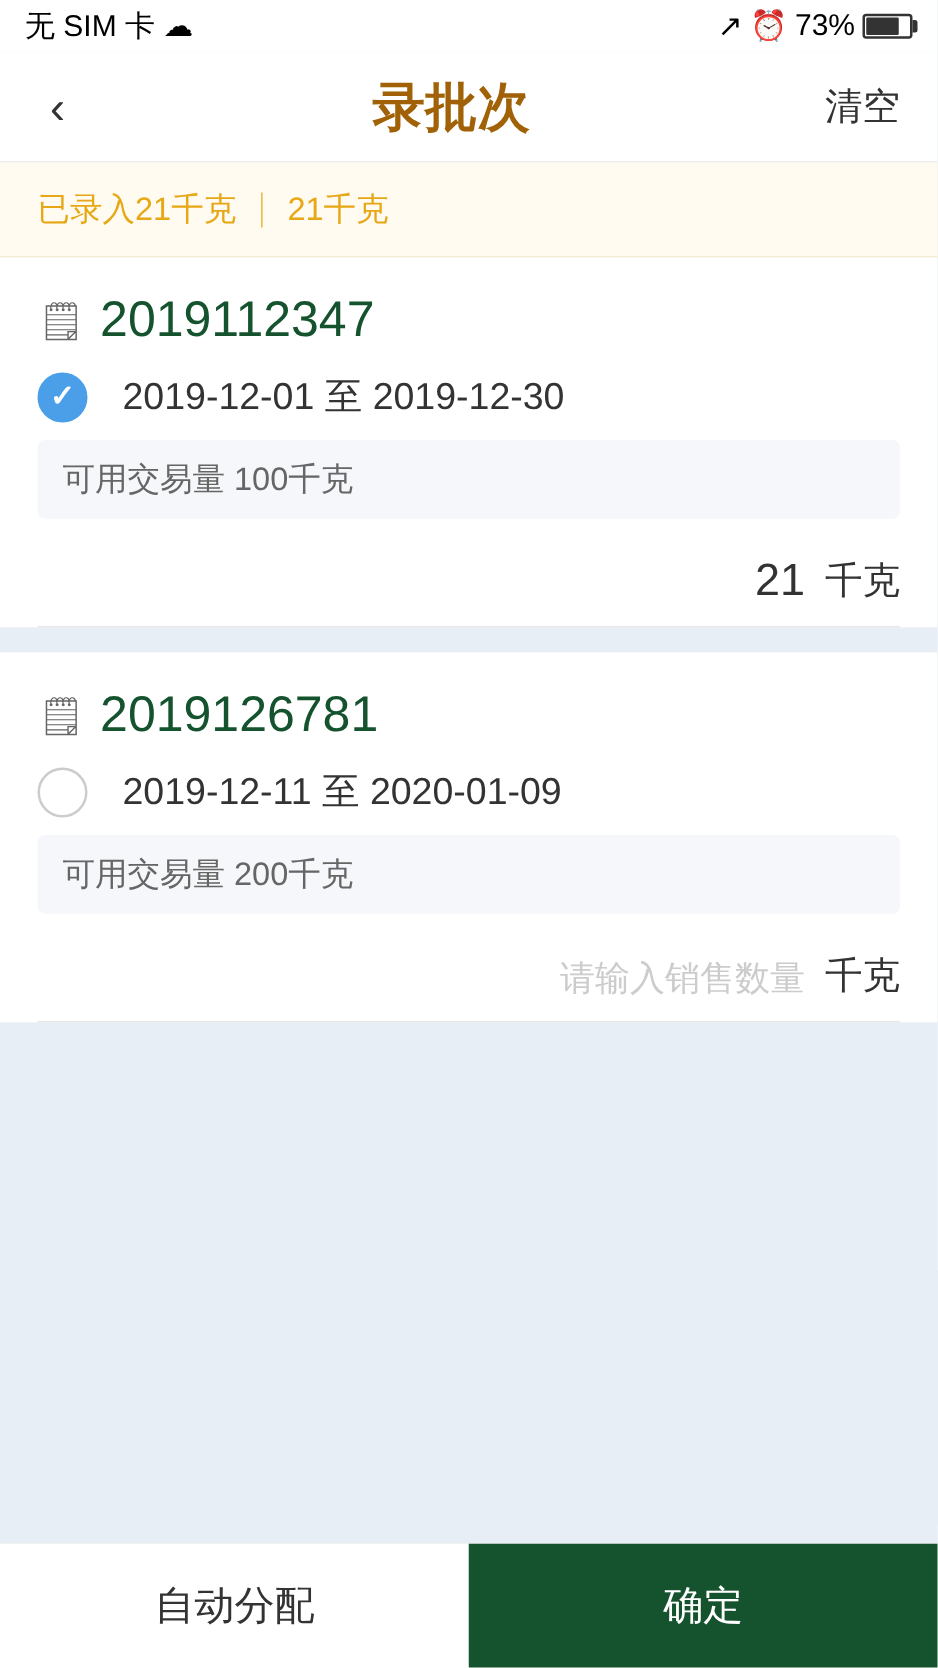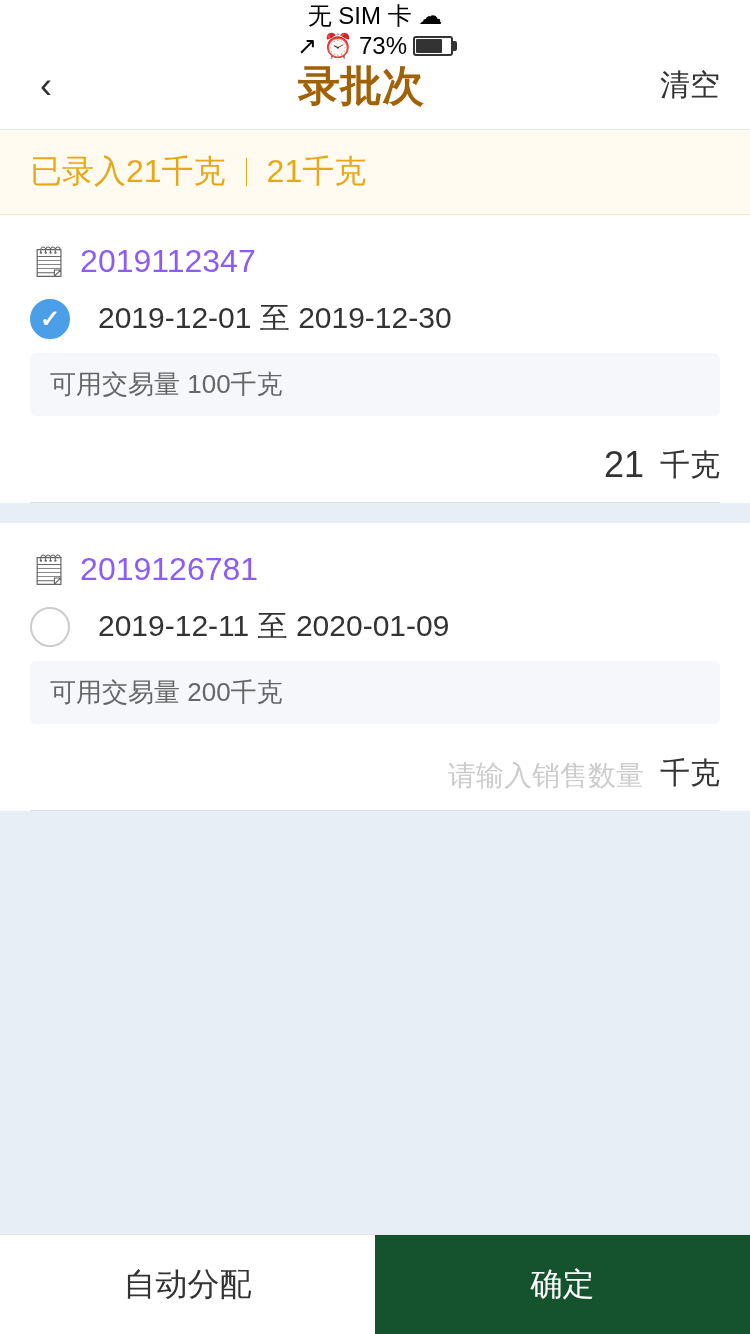--- a/index.html
+++ b/index.html
@@ -16,21 +16,20 @@
     
     .status-bar {
       height: 42px;
       background: #fff;
       display: flex;
       align-items: center;
       justify-content: space-between;
       padding: 0 20px;
       font-size: 24px;
       font-weight: 500;
-      flex-direction: column;
     }
     .status-left {
       display: flex;
       align-items: center;
       gap: 8px;
     }
     .status-center {
       font-size: 28px;
       font-weight: 600;
     }
@@ -99,21 +98,21 @@
     
     .info-banner {
       background: #fffbf0;
       padding: 20px 30px;
       display: flex;
       align-items: center;
       gap: 20px;
       border-bottom: 1px solid #f0e8c8;
     }
     .info-banner-text {
-      font-size: 32px;
+      font-size: 26px;
       color: #e6a817;
     }
     .info-divider {
       width: 1px;
       height: 28px;
       background: #e6a817;
     }
 
     
     .batch-card {
@@ -125,22 +124,22 @@
       display: flex;
       align-items: center;
       gap: 12px;
       padding: 28px 30px 8px 30px;
     }
     .batch-id-icon {
       font-size: 30px;
       color: #666;
     }
     .batch-id {
-      font-size: 32px;
-      color: #8b5cf6;
+      font-size: 40px;
+      color: #14532d;
       font-weight: 500;
       text-align: right;
     }
 
     .batch-date-row {
       display: flex;
       align-items: center;
       gap: 28px;
       padding: 10px 30px 14px 30px;
     }

